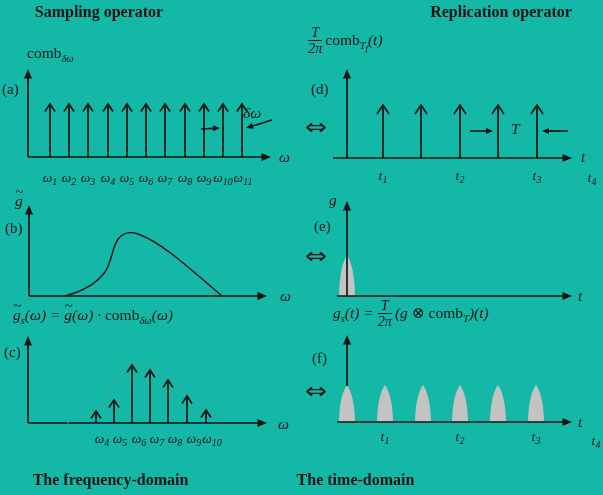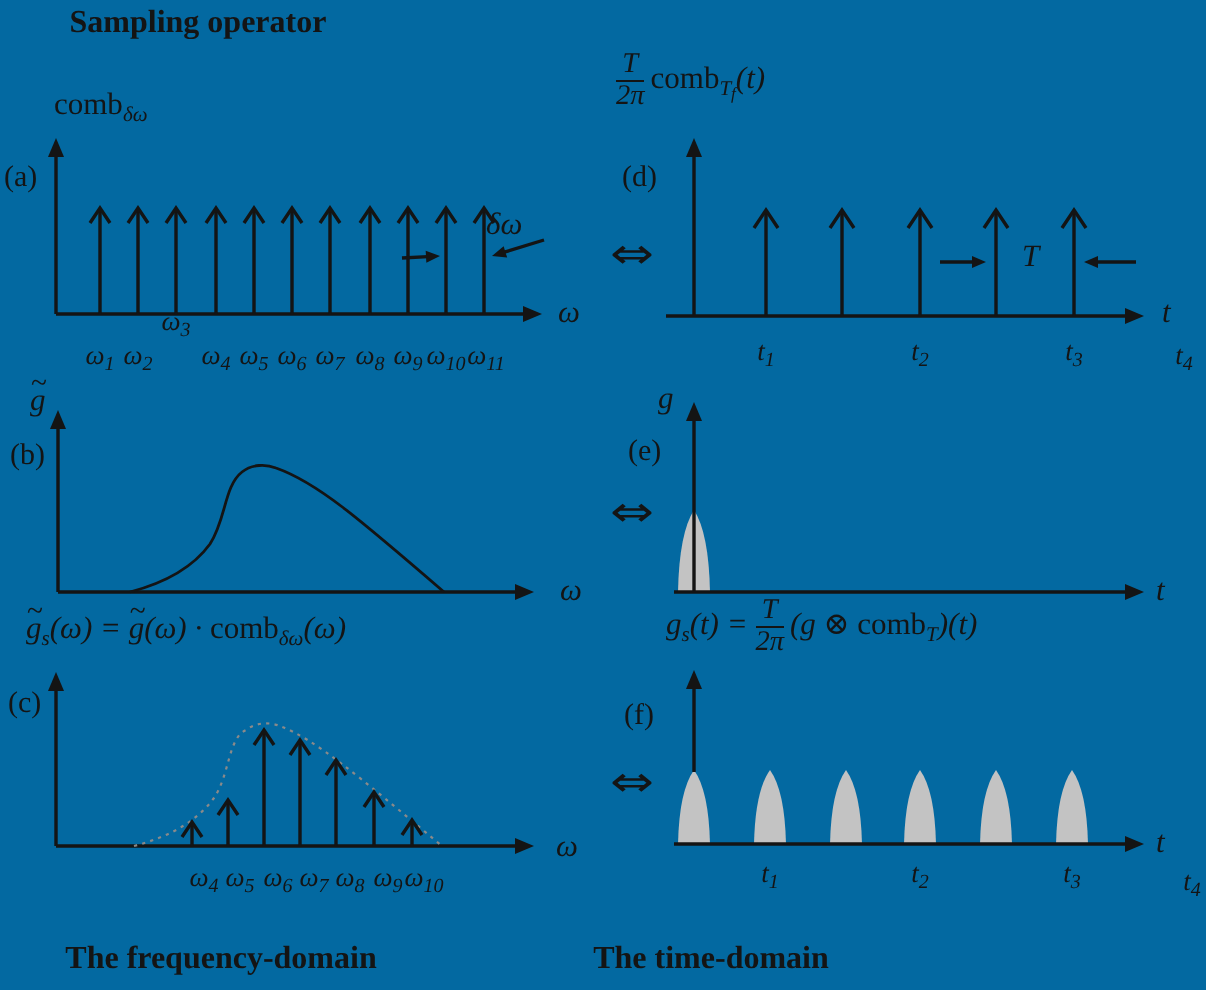--- a/index.html
+++ b/index.html
@@ -1,16 +1,16 @@
 <!DOCTYPE html>
 <html><head>
 <meta charset="utf-8">
 <style>
   html,body{margin:0;padding:0;background:#fff;}
-  .canvas{position:relative;width:603px;height:495px;background:#0369a1;overflow:hidden;
+  .canvas{position:relative;width:603px;height:495px;background:#14b8a6;overflow:hidden;
           font-family:"Liberation Serif","DejaVu Serif",serif;color:#141414;}
   #gfx{position:absolute;left:0;top:0;}
   .lbl{position:absolute;white-space:nowrap;font-style:italic;font-size:15px;line-height:1.15;}
   .title{font-style:normal;font-weight:bold;font-size:16px;text-align:center;}
   .tag{font-style:normal;font-size:15px;}
   .axis{font-size:15.5px;}
   .math{font-size:15.5px;}
   .tick{font-size:13.5px;transform:translateX(-50%);}
   .tick .sub{font-size:10px;vertical-align:-3px;}
   .sub{font-size:10.5px;vertical-align:-3.5px;}
@@ -211,20 +211,21 @@
         <line x1="347" y1="386" x2="347" y2="343.5" stroke="#141414" stroke-width="1.7"></line>
         <polygon points="347,335 351,344.5 343,344.5" fill="#141414"></polygon>
       </g>
       <g>
         <line x1="337" y1="422" x2="563.5" y2="422" stroke="#141414" stroke-width="1.7"></line>
         <polygon points="572,422 562.5,426 562.5,418" fill="#141414"></polygon>
       </g>
     </svg>
 
   <div class="lbl title" style="left:24px;top:3px;width:150px">Sampling operator</div>
+  <div class="lbl title" style="left:406px;top:3px;width:190px">Replication operator</div>
 
   <div class="lbl tag" style="left:2px;top:81px">(a)</div>
   <div class="lbl tag" style="left:311px;top:81px">(d)</div>
   <div class="lbl tag" style="left:5px;top:220px">(b)</div>
   <div class="lbl tag" style="left:314px;top:218px">(e)</div>
   <div class="lbl tag" style="left:4px;top:344px">(c)</div>
   <div class="lbl tag" style="left:312px;top:350px">(f)</div>
 
   <div class="lbl axis" style="left:279px;top:148px">ω</div>
   <div class="lbl axis" style="left:581px;top:148px">t</div>
@@ -243,21 +244,21 @@
   <div class="lbl title" style="left:288px;top:471px;width:135px">The time-domain</div>
   <div class="lbl title" style="left:28px;top:471px;width:165px">The frequency-domain</div>
 <div class="lbl math" style="left: 27px; top: 44px;"><span class="rm">comb</span><span class="sub">δω</span></div>
     <div class="lbl math" style="left: 308px; top: 25px;"><span class="frac"><span class="num">T</span><span class="den">2π</span></span><span class="rm">comb</span><span class="sub">T</span><span class="subsub">f</span><span>(t)</span></div>
     <div class="lbl math" style="left: 15px; top: 192px;"><span class="tw"><span>g</span><span class="tld">~</span></span></div>
     <div class="lbl math" style="left: 13px; top: 306px;"><span class="tw"><span>g</span><span class="tld">~</span></span><span class="sub">s</span><span>(ω) = </span><span class="tw"><span>g</span><span class="tld">~</span></span><span>(ω) · </span><span class="rm">comb</span><span class="sub">δω</span><span>(ω)</span></div>
     <div class="lbl math" style="left: 333px; top: 298px;"><span>g</span><span class="sub">s</span><span>(t) = </span><span class="frac"><span class="num">T</span><span class="den">2π</span></span><span>(g ⊗ </span><span class="rm">comb</span><span class="sub">T</span><span>)(t)</span></div>
     <div class="lbl math" style="left: 243px; top: 104px;"><span>δω</span></div>
     <div class="lbl tick" style="left: 50px; top: 170px;"><span>ω</span><span class="sub">1</span></div>
     <div class="lbl tick" style="left: 69px; top: 170px;"><span>ω</span><span class="sub">2</span></div>
-    <div class="lbl tick" style="left: 88px; top: 153px;"><span>ω</span><span class="sub">3</span></div>
+    <div class="lbl tick" style="left: 88px; top: 170px;"><span>ω</span><span class="sub">3</span></div>
     <div class="lbl tick" style="left: 108px; top: 170px;"><span>ω</span><span class="sub">4</span></div>
     <div class="lbl tick" style="left: 127px; top: 170px;"><span>ω</span><span class="sub">5</span></div>
     <div class="lbl tick" style="left: 146px; top: 170px;"><span>ω</span><span class="sub">6</span></div>
     <div class="lbl tick" style="left: 165px; top: 170px;"><span>ω</span><span class="sub">7</span></div>
     <div class="lbl tick" style="left: 185px; top: 170px;"><span>ω</span><span class="sub">8</span></div>
     <div class="lbl tick" style="left: 204px; top: 170px;"><span>ω</span><span class="sub">9</span></div>
     <div class="lbl tick" style="left: 223px; top: 170px;"><span>ω</span><span class="sub">10</span></div>
     <div class="lbl tick" style="left: 243px; top: 170px; font-style: italic;"><span>ω</span><span class="sub">11</span></div>
     <div class="lbl tick" style="left: 383px; top: 168px;"><span>t</span><span class="sub">1</span></div>
     <div class="lbl tick" style="left: 460px; top: 168px;"><span>t</span><span class="sub">2</span></div>

